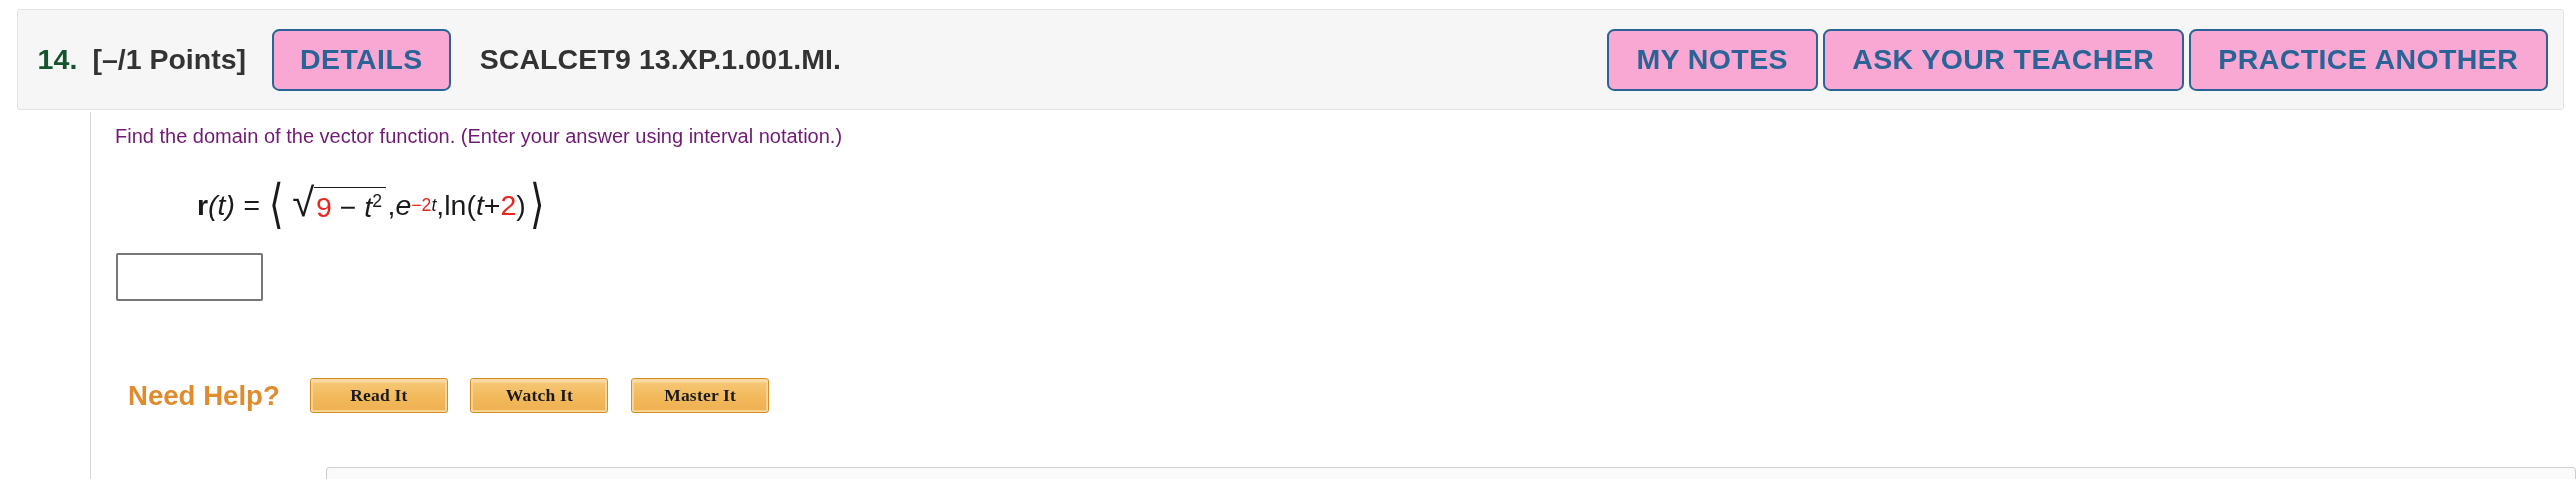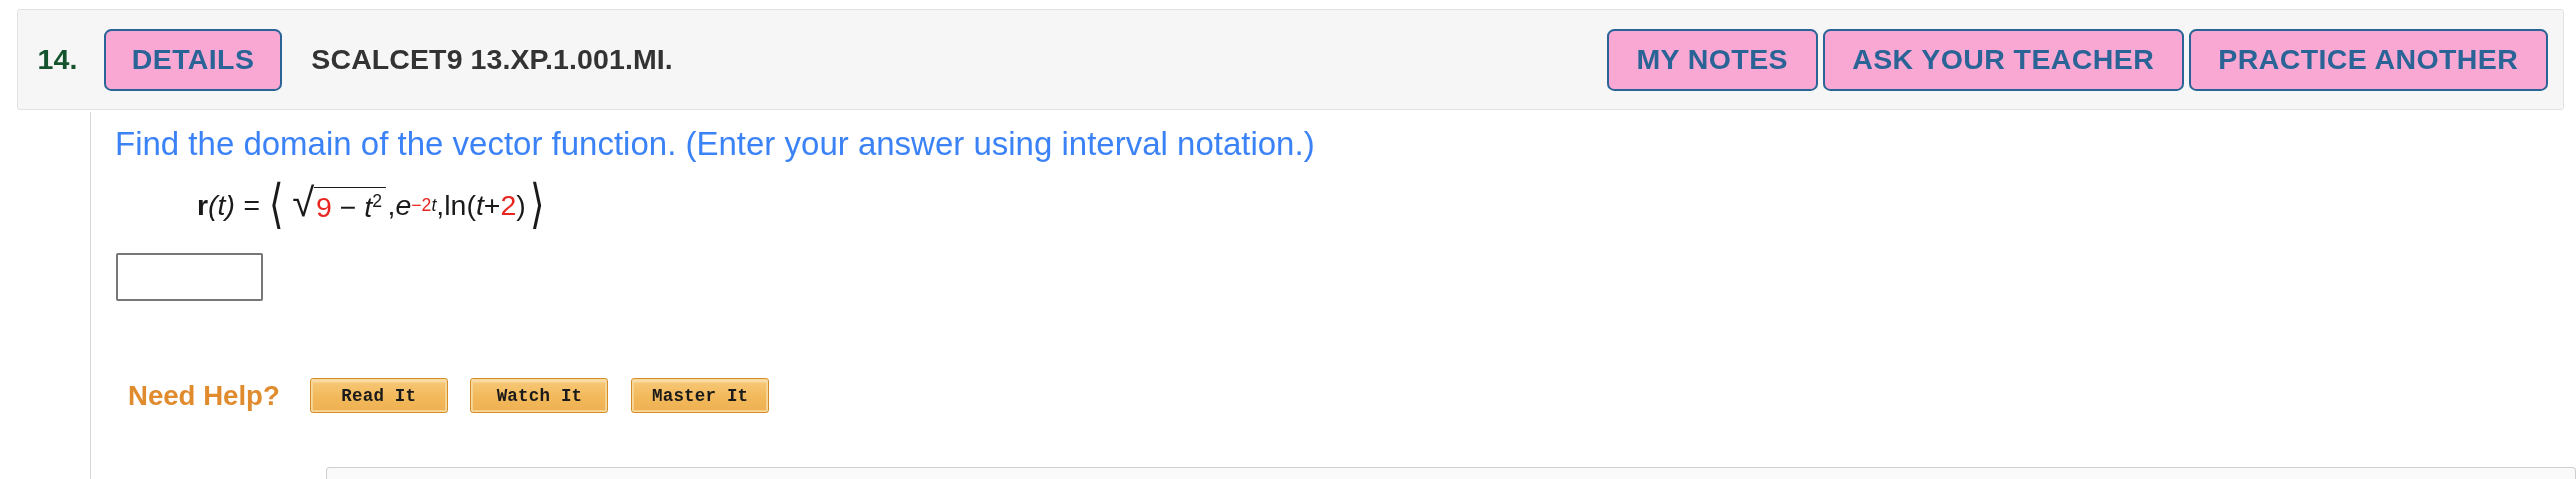--- a/index.html
+++ b/index.html
@@ -105,22 +105,22 @@
     width: 2486px;
     height: 367px;
     border-left: 1.8px solid #d6d6d6;
     box-sizing: border-box;
   }
 
   .prompt-text {
     position: absolute;
     left: 24px;
     top: 13px;
-    font-size: 33px;
-    color: #3b82f6;
+    font-size: 20px;
+    color: #701a75;
     white-space: nowrap;
     font-family: "Liberation Sans", sans-serif;
   }
 
   
   .math-row {
     position: absolute;
     left: 106px;
     top: 72px;
     display: flex;
@@ -217,21 +217,21 @@
     border: 1.8px solid #d78b23;
     border-radius: 2.8px;
     box-shadow: inset 0 0 0 1.8px #f7d9a0;
     color: #1a1a1a;
     font-size: 17.5px;
     font-weight: bold;
     display: inline-flex;
     align-items: center;
     justify-content: center;
     cursor: pointer;
-    font-family: Liberation Mono, monospace;
+    font-family: Liberation Serif, serif;
     letter-spacing: 0.2px;
   }
 
   
   .bottom-panel {
     position: absolute;
     left: 326px;
     top: 467px;
     width: 2250px;
     height: 13px;
@@ -241,20 +241,21 @@
     border-bottom: none;
     border-radius: 3.7px 3.7px 0 0;
   }
 </style>
 </head>
 <body>
 
 <div class="header-bar">
   <div class="header-left">
     <span class="q-number">14.</span>
+    <span class="q-points">[–/1 Points]</span>
     <button class="btn-outline btn-details">DETAILS</button>
     <span class="problem-id">SCALCET9 13.XP.1.001.MI.</span>
   </div>
   <div class="header-right">
     <button class="btn-outline btn-header-action">MY NOTES</button>
     <button class="btn-outline btn-header-action">ASK YOUR TEACHER</button>
     <button class="btn-outline btn-header-action">PRACTICE ANOTHER</button>
   </div>
 </div>
 

